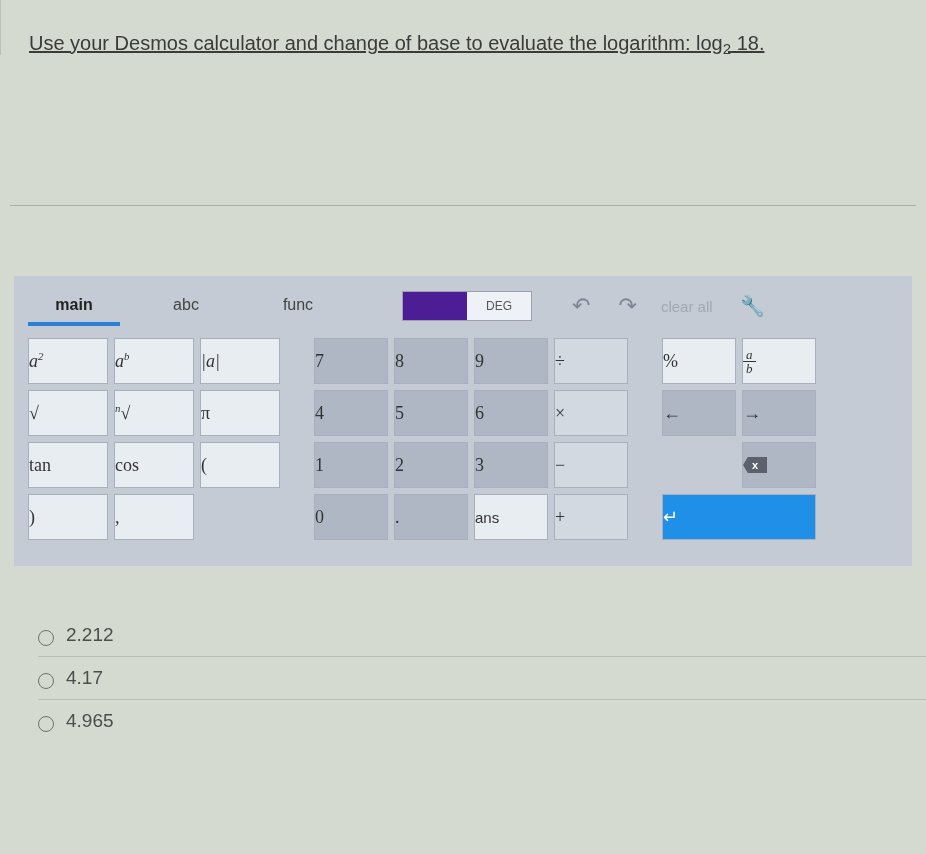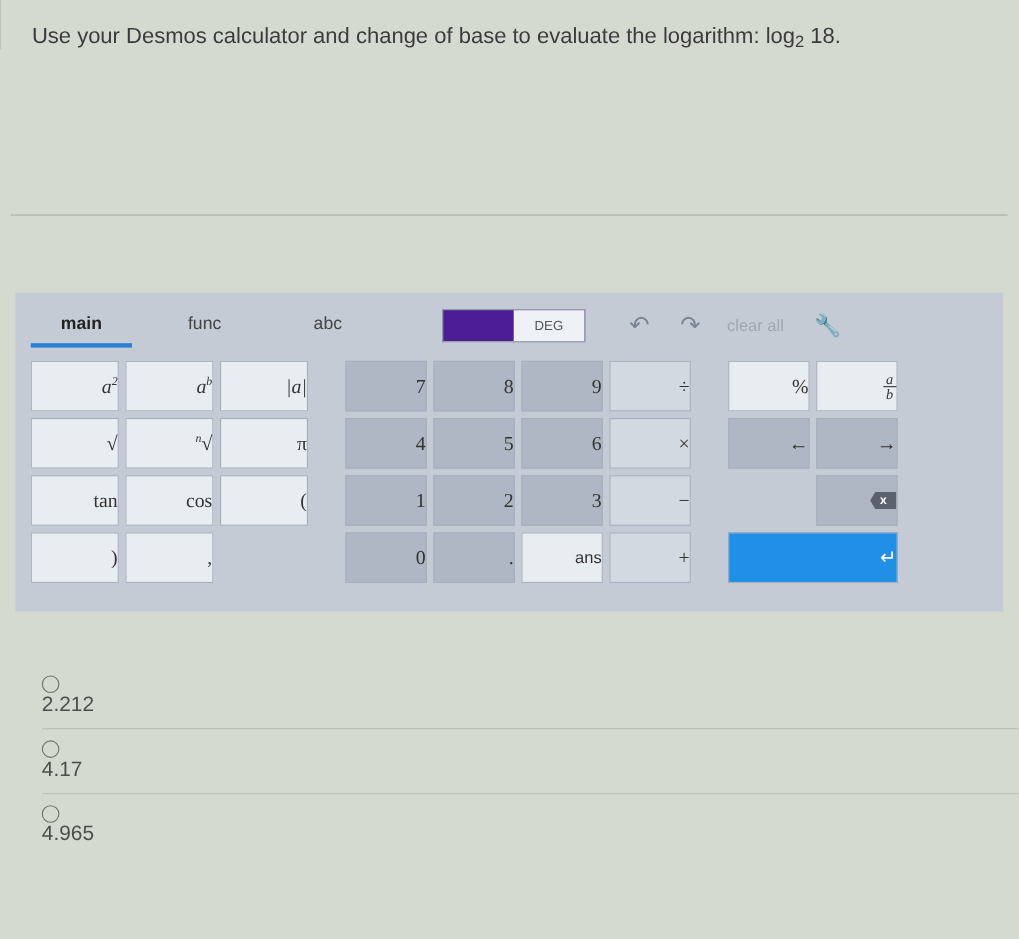--- a/index.html
+++ b/index.html
@@ -6,24 +6,25 @@
   body {
     width: 926px;
     height: 854px;
     background: #d5dad1;
     font-family: Arial, Helvetica, sans-serif;
     color: #333;
     position: relative;
     overflow: hidden;
   }
   .question {
-    padding: 22px 28px 0 28px;
+    padding: 32px 28px 0 28px;
     font-size: 20px;
     color: #3b3b3b;
     border-left: 1px solid #bcc1b9;
+    text-decoration: underline;
   }
   .question .sub { font-size: 0.75em; position: relative; top: 4px; }
   .divider {
     border: none;
     border-top: 1px solid #aab0a7;
     margin: 150px 10px 0 10px;
   }
   .calc {
     margin: 70px 14px 0 14px;
     background: #c4cbd4;
@@ -102,46 +103,46 @@
     gap: 6px;
   }
   .group.func { grid-template-columns: repeat(3, 80px); grid-auto-rows: 46px; }
   .group.num  { grid-template-columns: repeat(4, 74px); grid-auto-rows: 46px; }
   .group.edit { grid-template-columns: repeat(2, 74px); grid-auto-rows: 46px; }
   .key {
     background: #e8edf2;
     border: 1px solid #a7b0bc;
     display: flex;
     align-items: center;
-    justify-content: flex-end;
+    justify-content: flex-start;
     font-size: 18px;
     color: #333;
     cursor: pointer;
     font-family: Georgia, 'Times New Roman', serif;
   }
   .key.op { background: #d3d9e1; }
   .key.dark { background: #aeb7c3; }
   .key.enter { background: #1f8fe8; color: #fff; grid-column: span 2; }
   .key.empty { background: transparent; border: none; cursor: default; }
   .key sup { font-size: 0.6em; }
   .key .frac { display: inline-flex; flex-direction: column; align-items: center; font-size: 13px; line-height: 1; font-style: italic; }
   .key .frac .top { border-bottom: 1px solid #333; padding: 0 3px; }
   .key .frac .bot { padding: 0 3px; }
   .answers {
     margin: 48px 0 0 38px;
     font-size: 19px;
     color: #4b4f4c;
   }
   .ans-row {
     display: flex;
-    align-items: flex-start;
+    align-items: flex-end;
+    gap: 12px;
     padding: 10px 0;
     border-bottom: 1px solid #b8bdb5;
     cursor: pointer;
-    flex-direction: column;
   }
   .ans-row:last-child { border-bottom: none; padding-bottom: 0; }
   .radio {
     width: 16px; height: 16px;
     border: 1.5px solid #6d726b;
     border-radius: 50%;
     background: transparent;
     flex-shrink: 0;
   }
   .bksp-ico {
@@ -158,22 +159,22 @@
 <div class="question">
   <span>Use your Desmos calculator and change of base to evaluate the logarithm: </span><span>log</span><span class="sub">2</span><span> 18.</span>
 </div>
 
 <hr class="divider">
 
 <div class="calc">
   <div class="toprow">
     <div class="tabs">
       <div class="tab active">main</div>
+      <div class="tab">abc</div>
       <div class="tab">func</div>
-      <div class="tab">abc</div>
     </div>
     <div class="mode">
       <div class="mode-half"></div>
       <div class="mode-half active">DEG</div>
     </div>
     <div class="undo-redo">
       <span>↶</span>
       <span>↷</span>
     </div>
     <div class="clearall">clear all</div>

